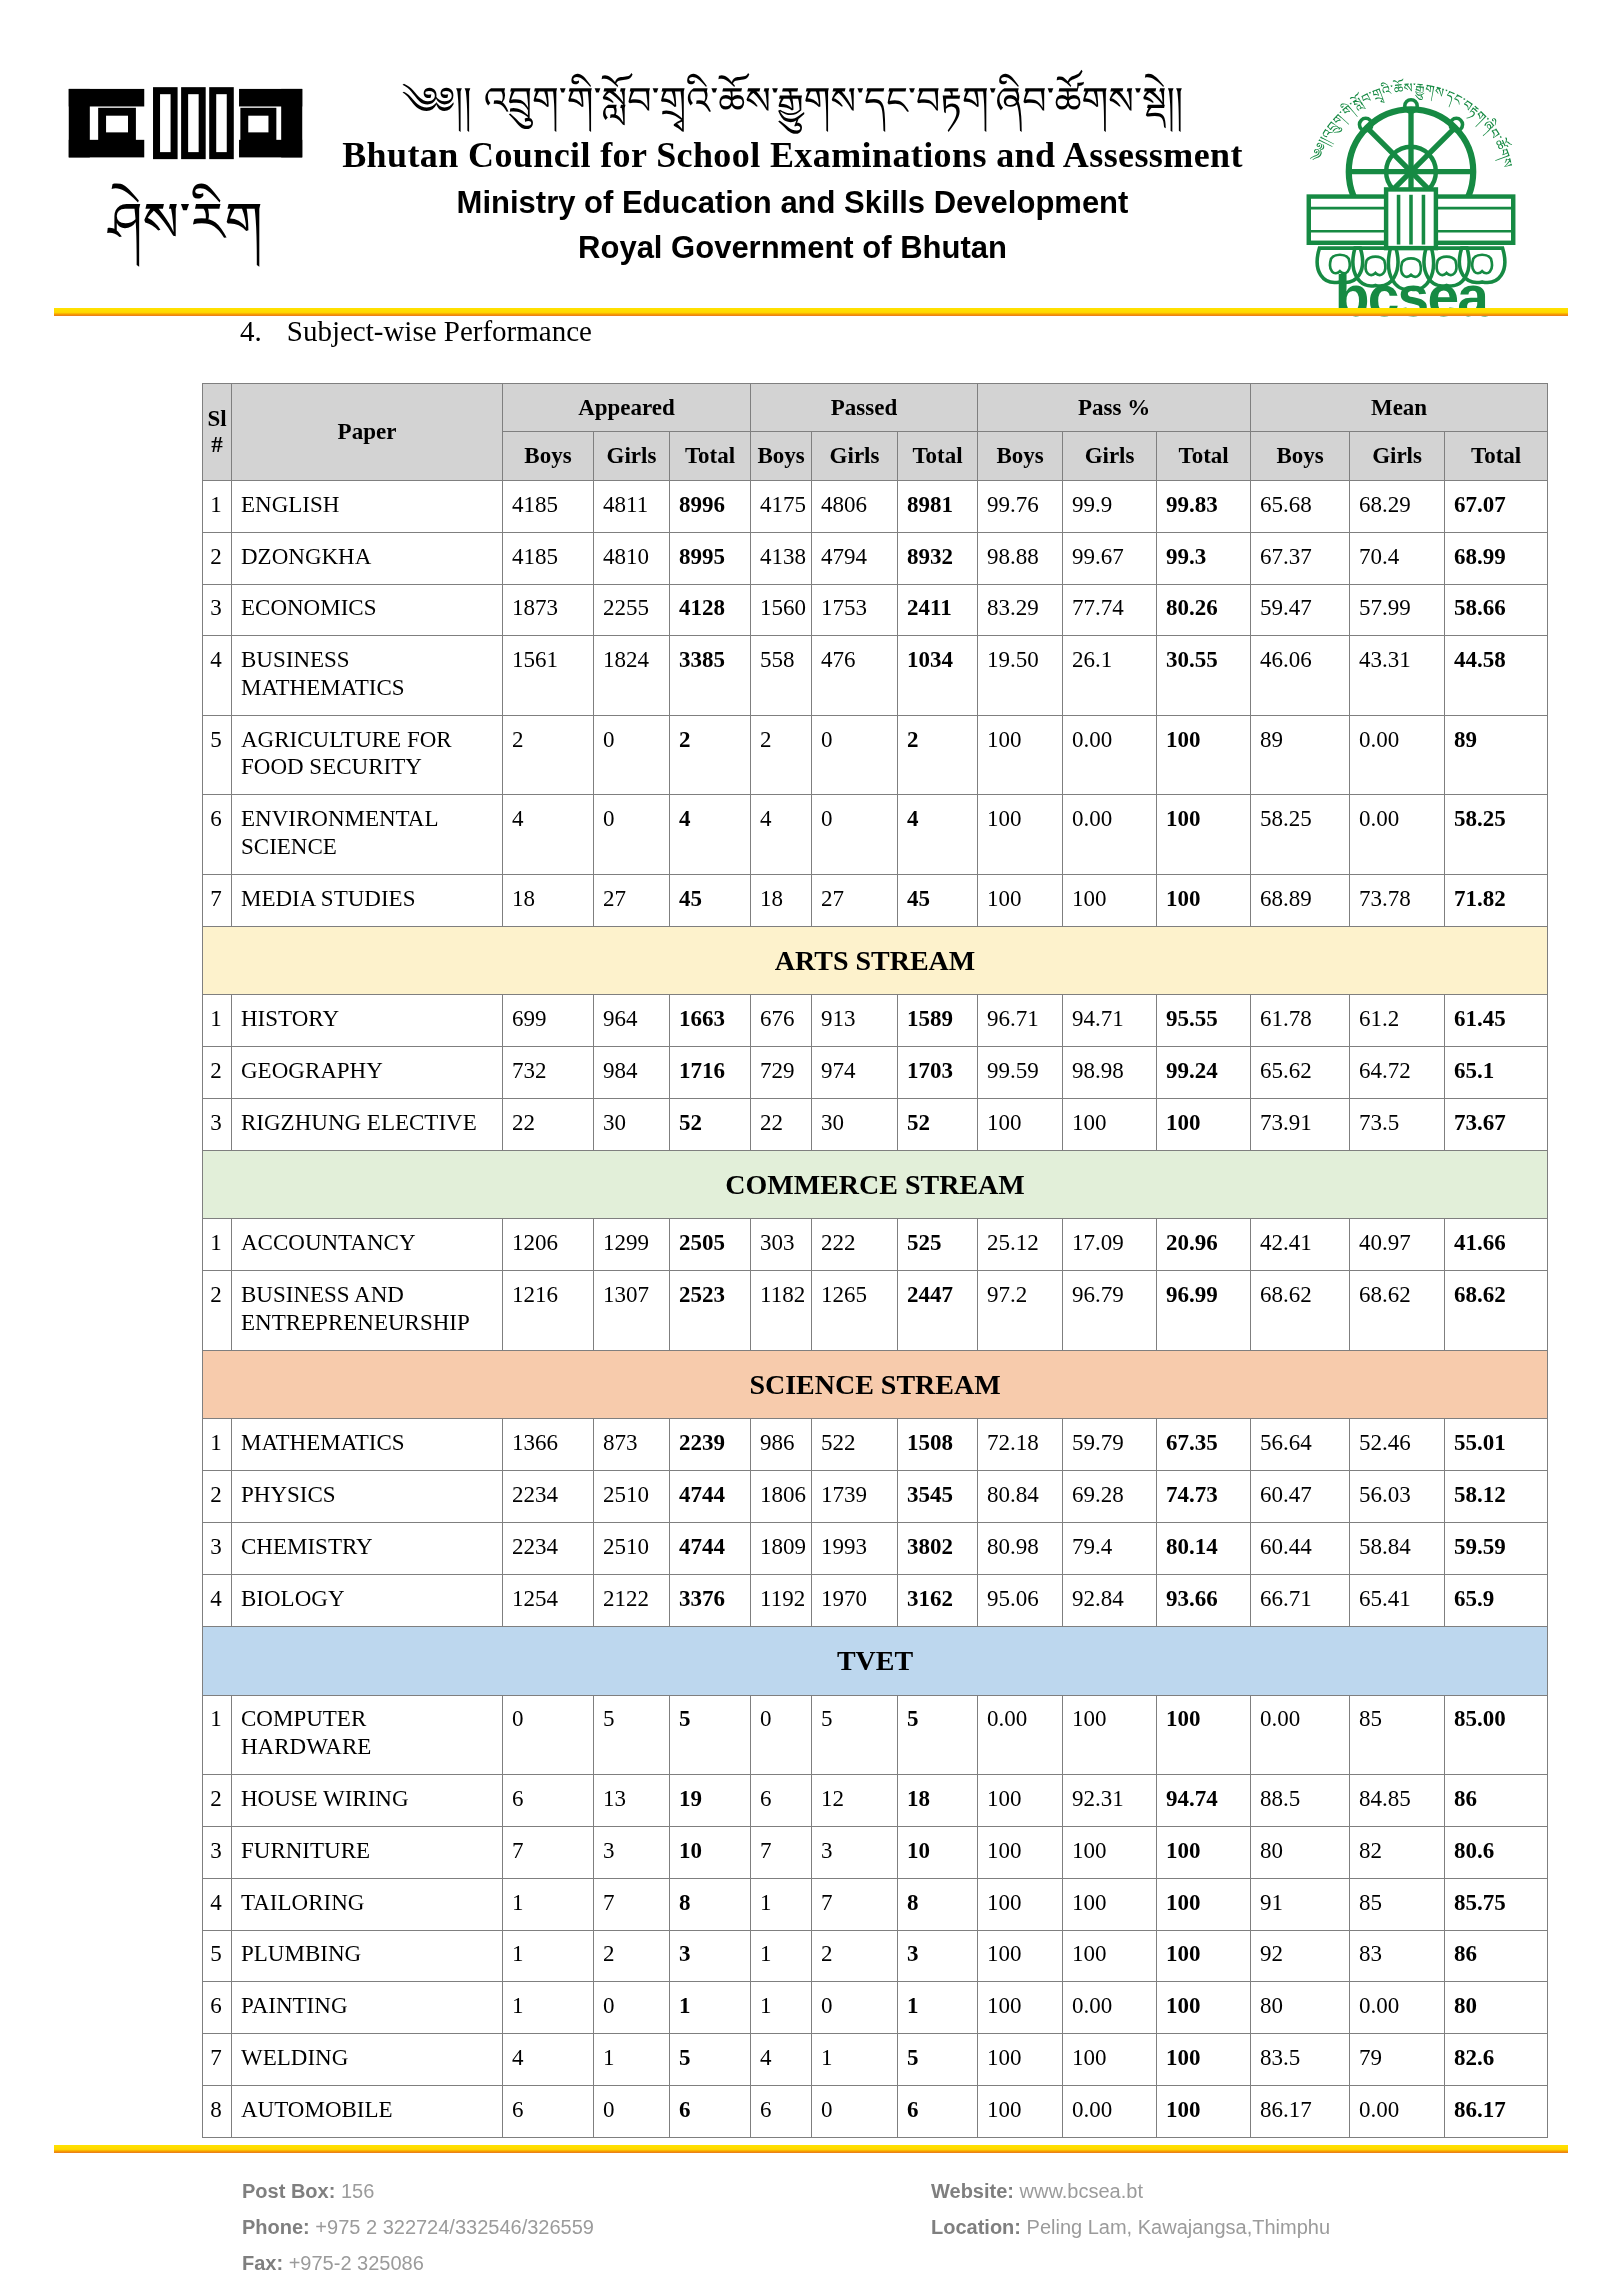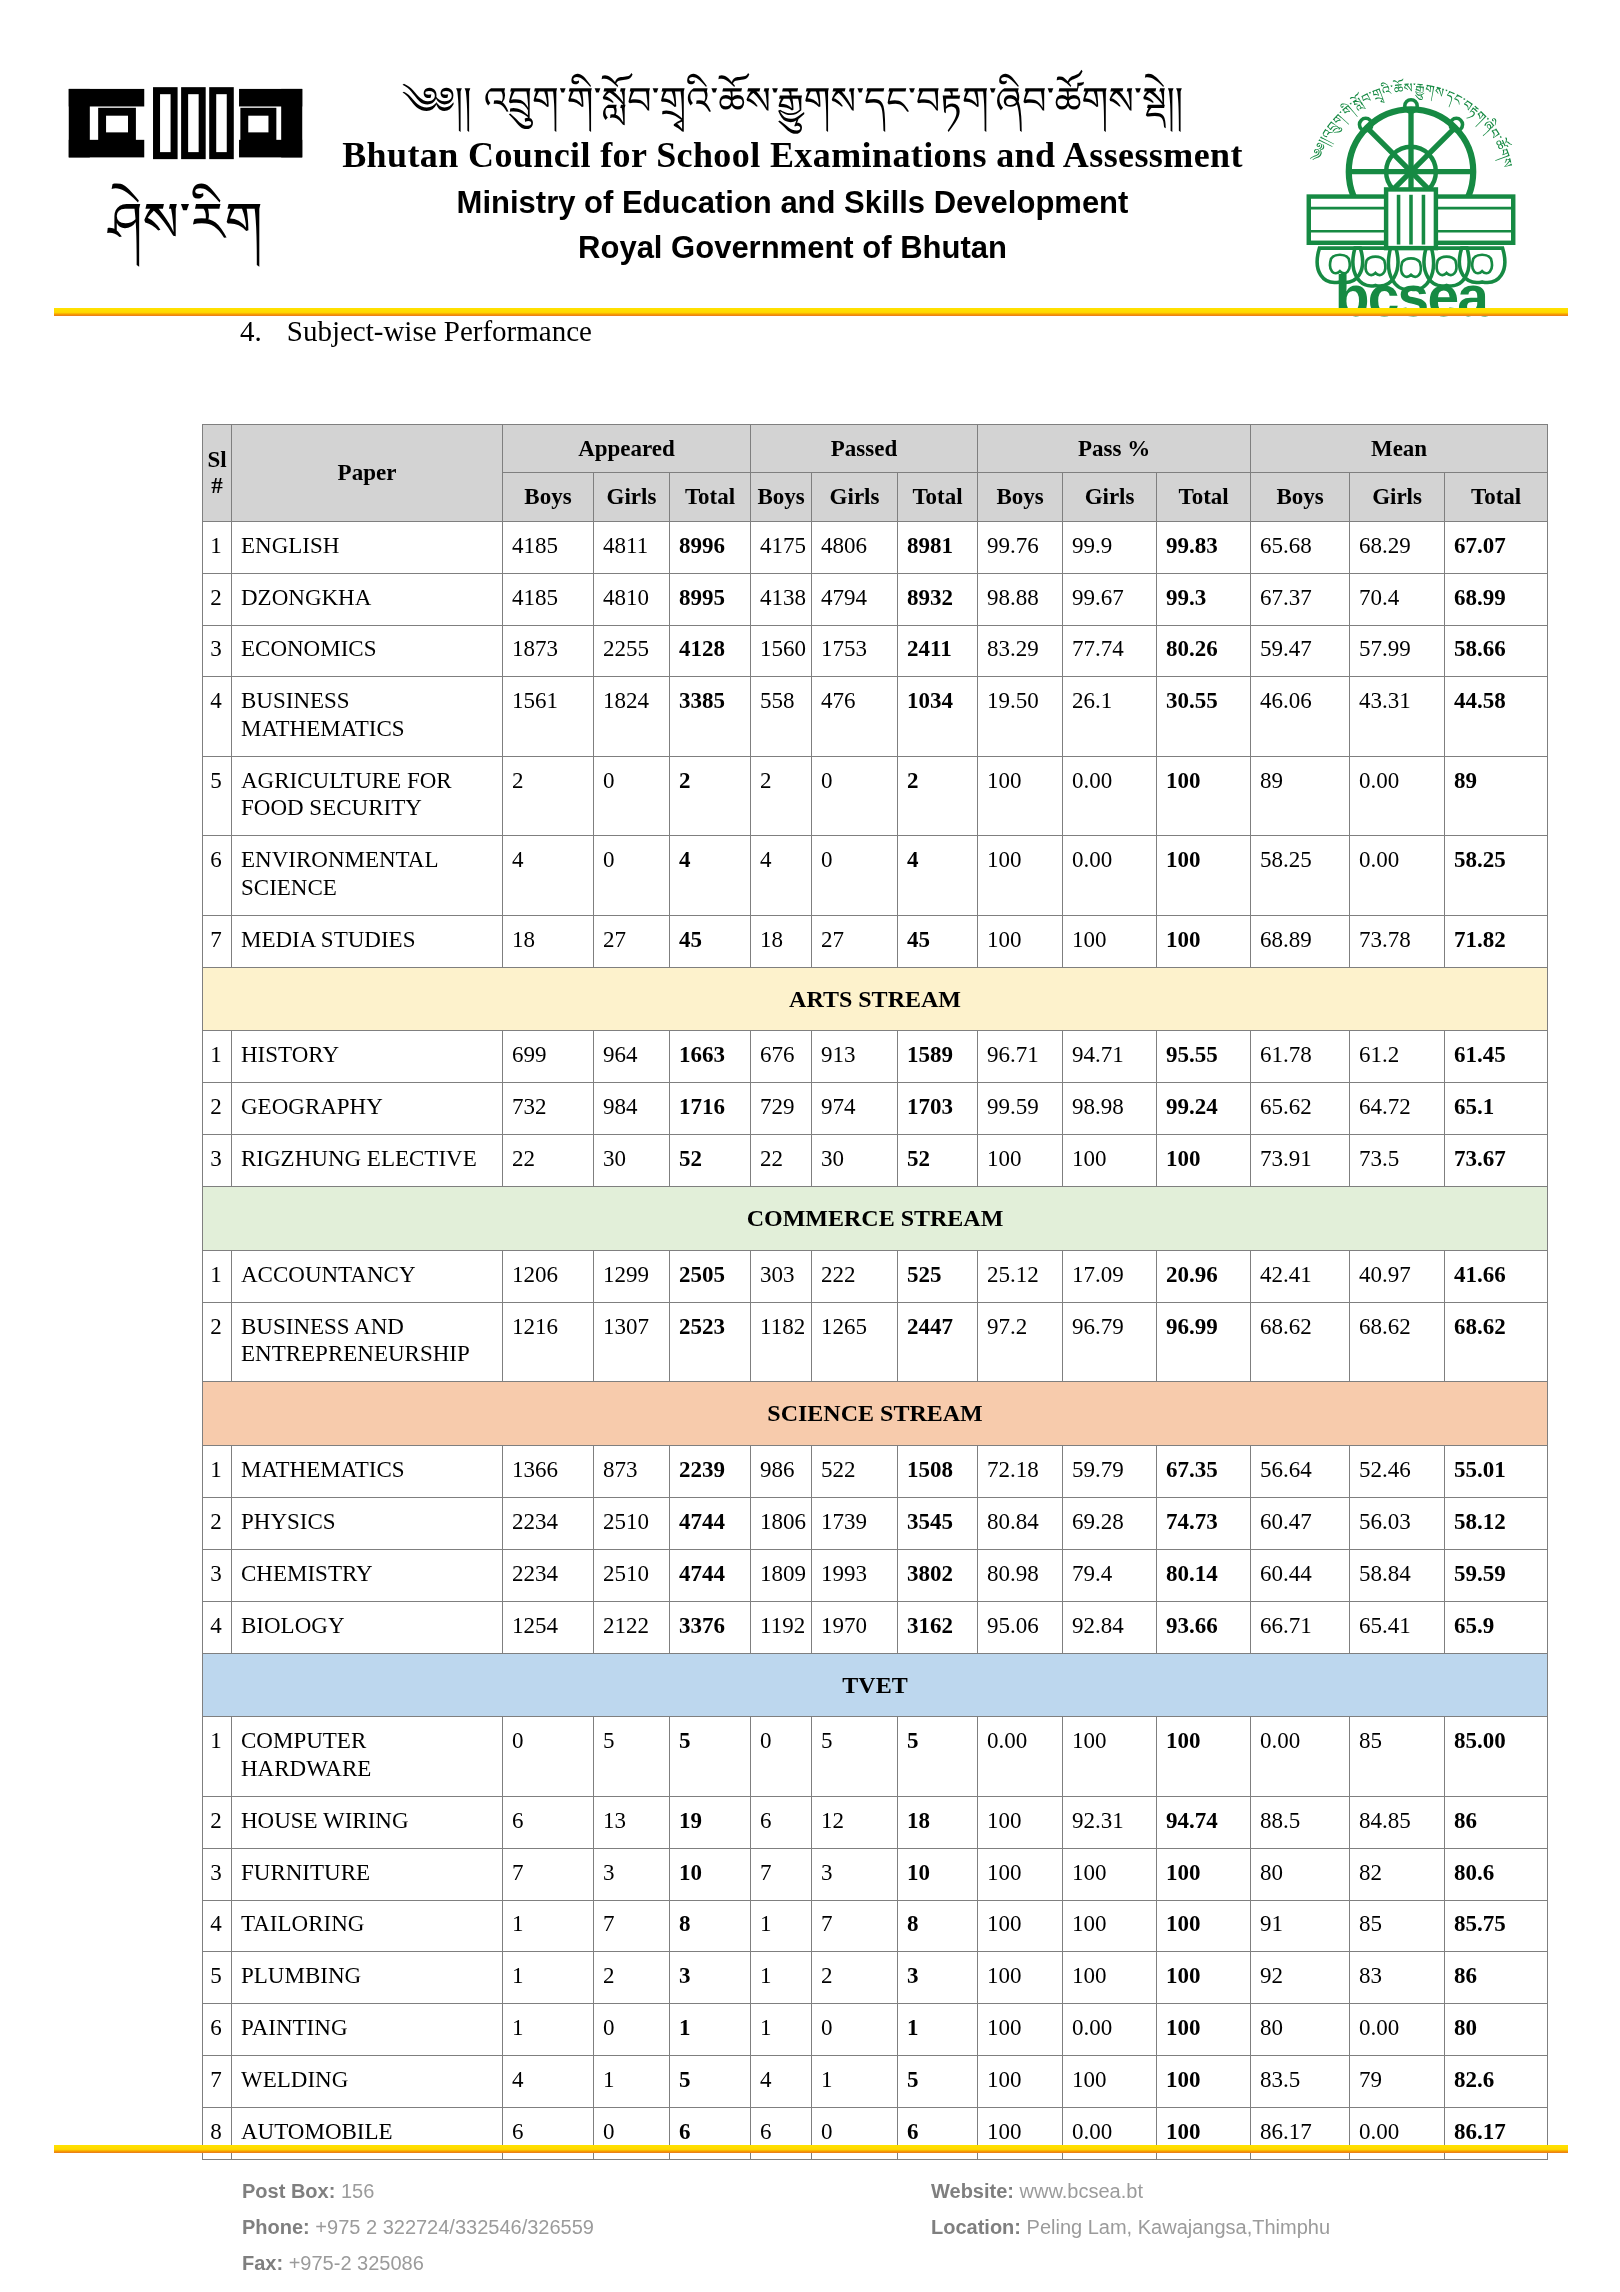--- a/index.html
+++ b/index.html
@@ -22,35 +22,35 @@
     background:linear-gradient(to bottom,#ffe200 0%,#ffd800 55%,#f59b00 80%,#e87722 100%);
   }
   .rule-top{top:308px;}
   .rule-bottom{top:2145px;}
   .section-heading{
     position:absolute;left:240px;top:315px;font-size:29px;font-weight:normal;
     font-family:"Liberation Serif", serif;
   }
   .section-heading .num{margin-right:25px;}
   
-  .tbl-wrap{position:absolute;left:202px;top:383px;width:1345px;margin-top:41px;}
+  .tbl-wrap{position:absolute;left:202px;top:383px;width:1345px;}
   table.perf{border-collapse:collapse;width:100%;font-size:23px;table-layout:fixed;}
   table.perf th,table.perf td{border:0.9px solid #7f7f7f;}
   table.perf th{
     background:#d3d3d3;font-weight:bold;text-align:center;vertical-align:middle;
     padding:10.7px 3.6px;
   }
   table.perf td{
     vertical-align:top;text-align:left;padding:9.9px 3.6px 13.4px 9px;line-height:1.2;
     background:#fff;
   }
   table.perf td.c-sl{text-align:center;padding-left:1.8px;}
   table.perf td.bold-col{font-weight:bold;}
   table.perf td.band{
-    text-align:center;font-weight:bold;padding:17px 3.6px;font-size:24px;
+    text-align:center;font-weight:bold;padding:17px 3.6px;font-size:28px;
   }
   
   .footer-col{position:absolute;top:2173px;font-family:"Liberation Sans", sans-serif;
     font-size:20px;line-height:36px;color:#9b9b9b;}
   .footer-col.left{left:242px;}
   .footer-col.right{left:931px;}
   .footer-col b{color:#7f7f7f;font-weight:bold;}
   .green{fill:none;stroke:#168a43;}
 </style>
 </head>

